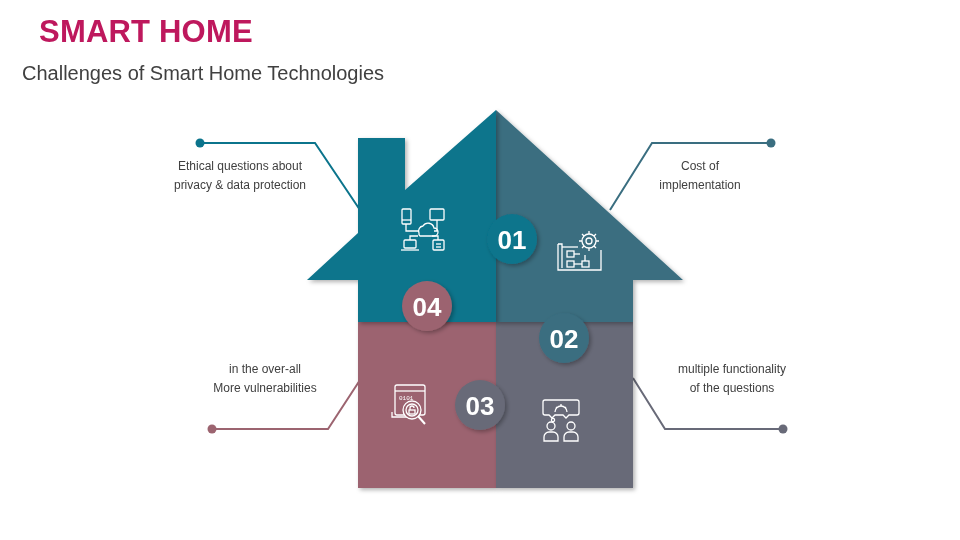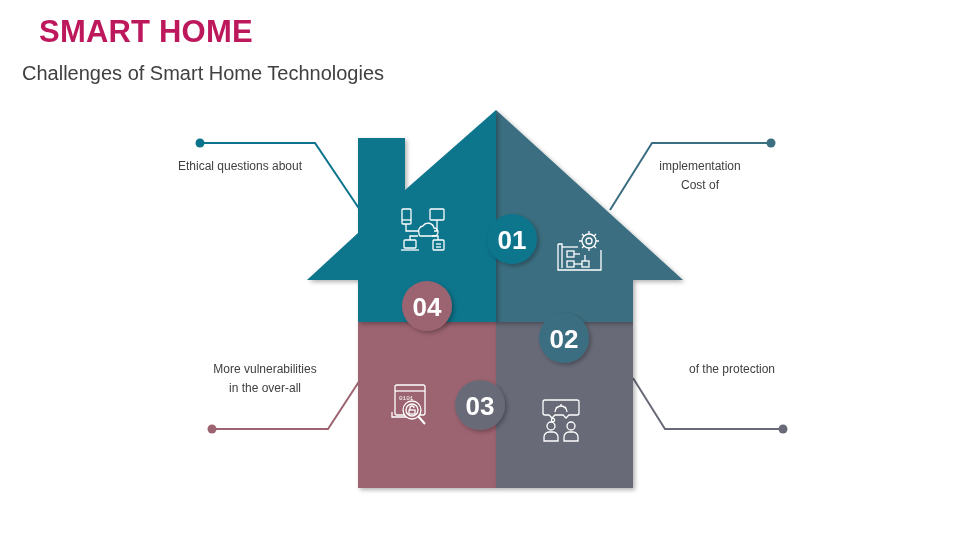--- a/index.html
+++ b/index.html
@@ -116,24 +116,26 @@
     <circle cx="551" cy="426" r="4"></circle>
     <circle cx="553" cy="420" r="1.6"></circle>
     <path d="M544,441 v-4 a5,5 0 0 1 5,-5 h4 a5,5 0 0 1 5,5 v4z"></path>
     <circle cx="571" cy="426" r="4"></circle>
     <path d="M564,441 v-4 a5,5 0 0 1 5,-5 h4 a5,5 0 0 1 5,5 v4z"></path>
   </g>
 </svg>
 
 <div class="label" style="left:140px; top:157px; width:200px;">
   <div>Ethical questions about</div>
+  <div>privacy &amp; data protection</div>
 </div>
 <div class="label" style="left:620px; top:157px; width:160px;">
+  <div>Cost of</div>
   <div>implementation</div>
-  <div>Cost of</div>
 </div>
 <div class="label" style="left:195px; top:360px; width:140px;">
+  <div>in the over-all</div>
   <div>More vulnerabilities</div>
-  <div>in the over-all</div>
 </div>
 <div class="label" style="left:652px; top:360px; width:160px;">
-  <div>of the protection</div>
+  <div>multiple functionality</div>
+  <div>of the questions</div>
 </div>
 
 </body></html>

